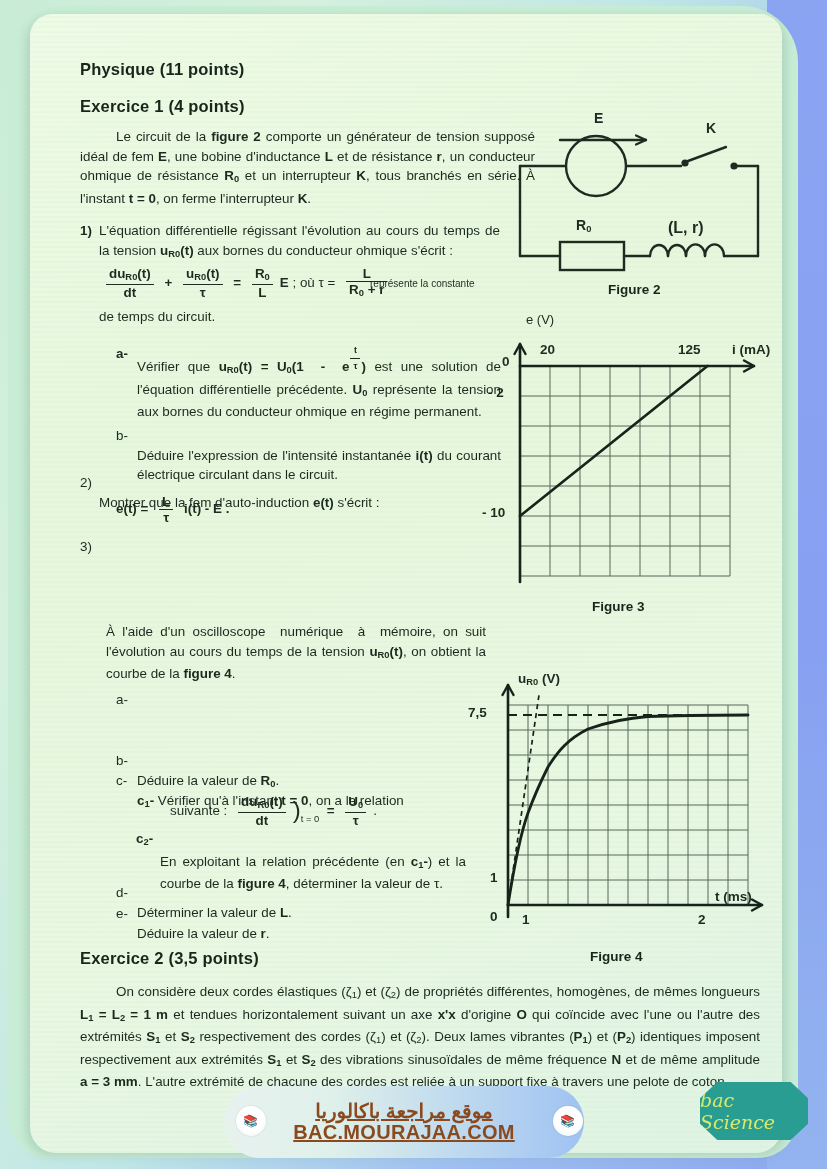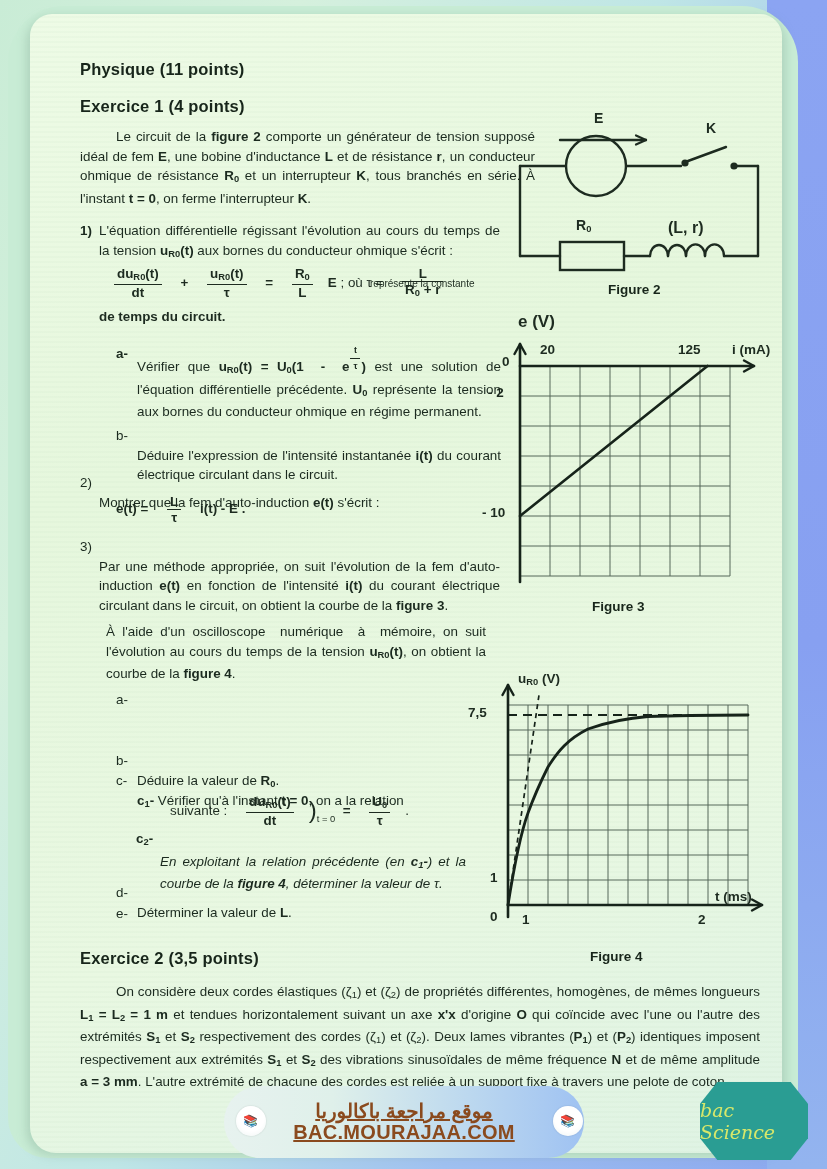--- a/index.html
+++ b/index.html
@@ -49,27 +49,27 @@
   .para{position:absolute;font-size:13.4px;line-height:19.5px;text-align:justify;color:#1b2a1f;}
   b{font-weight:bold;}
   .sub{font-size:9.4px;vertical-align:-2px;}
 
   #p-intro{left:50px;top:113px;width:455px;text-indent:36px;}
   #q1{left:50px;top:207px;width:420px;}
   #q1 .qnum{position:absolute;left:0;top:0;font-weight:bold;}
   .qbody{margin-left:19px;display:block;}
 
   
-  .frac{display:inline-block;vertical-align:middle;text-align:center;line-height:13px;margin:0 15px;}
+  .frac{display:inline-block;vertical-align:middle;text-align:center;line-height:13px;margin:0 7px;}
   .frac .num{display:block;border-bottom:1.6px solid #1d2b20;padding:0 3px 1px 3px;font-weight:bold;}
   .frac .den{display:block;padding:1px 3px 0 3px;font-weight:bold;}
   .eqline{position:absolute;font-size:13.4px;}
   #eq1{left:69px;top:253px;}
   #eq1txt{left:340px;top:264px;font-size:10px;}
-  #eq1tail{left:69px;top:295px;font-size:13.4px;font-weight:bold;}
+  #eq1tail{left:69px;top:295px;font-size:13.4px;}
 
   #qa{left:86px;top:330px;width:385px;}
   #qa .lbl{position:absolute;left:0;top:0;font-weight:bold;}
   .abody{margin-left:21px;display:block;}
   #qb{left:86px;top:412px;width:385px;}
   #q2{left:50px;top:459px;width:420px;}
   #eq2{left:86px;top:481px;font-size:13.4px;}
   #q3{left:50px;top:523px;width:420px;}
   #p-osc{left:76px;top:608px;width:380px;}
   #qa2{left:86px;top:676px;width:355px;}
@@ -105,21 +105,21 @@
   .wm-logo{
     position:absolute;width:30px;height:30px;border-radius:50%;
     background:radial-gradient(circle at 50% 40%,#ffffff 55%,#eef4f3 100%);
     display:flex;align-items:center;justify-content:center;font-size:12px;
     box-shadow:0 0 2px rgba(0,0,0,.15);
   }
   #wm-logo-l{left:236px;top:1106px;}
   #wm-logo-r{left:553px;top:1106px;}
 
   #badge{
-    position:absolute;left:700px;top:1082px;width:108px;height:78px;
+    position:absolute;left:700px;top:1082px;width:108px;height:58px;
     background:#2a9d93;
     clip-path:polygon(16% 0,84% 0,100% 28%,100% 72%,84% 100%,16% 100%,0 72%,0 28%);
     display:flex;align-items:center;justify-content:center;
   }
   #badge span{font-family:"DejaVu Serif",serif;font-style:italic;font-size:19px;color:#d8e86a;}
 </style>
 </head>
 <body>
 
 <div id="backdrop"></div>
@@ -186,21 +186,20 @@
       <b>e(t) = </b>
       <span class="frac">
         <span class="num">L</span>
         <span class="den">τ</span>
       </span>
       <b>i(t)  -  E .</b>
     </div>
 
     <div class="para" id="q3">
       <span class="qnum">3)</span>
-      <span class="qbody">Par une méthode appropriée, on suit l'évolution de la fem d'auto-induction <b>e(t)</b> en fonction de l'intensité <b>i(t)</b> du courant électrique circulant dans le circuit, on obtient la courbe de la <b>figure 3</b>.</span>
     </div>
 
     <div class="para" id="p-osc">
       À l'aide d'un oscilloscope&nbsp; numérique&nbsp; à&nbsp; mémoire, on suit l'évolution au cours du temps de la tension <b>u<span class="sub">R0</span>(t)</b>, on obtient la courbe de la <b>figure 4</b>.
     </div>
 
     <div class="para" id="qa2">
       <span class="lbl">a-</span>
     </div>
 
@@ -222,30 +221,31 @@
       </span><span style="font-size:24px;vertical-align:-3px;">)</span><span class="sub" style="vertical-align:-7px;">t = 0</span>
       &nbsp;<b>=</b>
       <span class="frac">
         <span class="num">U<span class="sub">0</span></span>
         <span class="den">τ</span>
       </span><span>.</span>
     </div>
 
     <div class="para" id="qc2">
       <span class="lbl"><b>c<span class="sub">2</span>-</b></span>
-      <span class="abody" style="margin-left:24px;font-style:italic;">En exploitant la relation précédente (en <b>c<span class="sub">1</span>-</b>) et la courbe de la <b>figure 4</b>, déterminer la valeur de τ.</span>
+      <span class="abody" style="margin-left:24px;">En exploitant la relation précédente (en <b>c<span class="sub">1</span>-</b>) et la courbe de la <b>figure 4</b>, déterminer la valeur de τ.</span>
     </div>
 
     <div class="para" id="qd">
       <span class="lbl">d-</span>
       <span class="abody">Déterminer la valeur de <b>L</b>.</span>
     </div>
 
     <div class="para" id="qe">
       <span class="lbl">e-</span>
+      <span class="abody">Déduire la valeur de <b>r</b>.</span>
     </div>
 
     <div class="h-title" id="t-ex2">Exercice 2 (3,5 points)</div>
     <div class="para" id="p-ex2">
       On considère deux cordes élastiques (ζ<span class="sub">1</span>) et (ζ<span class="sub">2</span>) de propriétés différentes, homogènes, de mêmes longueurs <b>L<span class="sub">1</span> = L<span class="sub">2</span> = 1 m</b> et tendues horizontalement suivant un axe <b>x'x</b> d'origine <b>O</b> qui coïncide avec l'une ou l'autre des extrémités <b>S<span class="sub">1</span></b> et <b>S<span class="sub">2</span></b> respectivement des cordes (ζ<span class="sub">1</span>) et (ζ<span class="sub">2</span>). Deux lames vibrantes (<b>P<span class="sub">1</span></b>) et (<b>P<span class="sub">2</span></b>) identiques imposent respectivement aux extrémités <b>S<span class="sub">1</span></b> et <b>S<span class="sub">2</span></b> des vibrations sinusoïdales de même fréquence <b>N</b> et de même amplitude <b>a = 3 mm</b>. L'autre extrémité de chacune des cordes est reliée à un support fixe à travers une pelote de coton.
     </div>
 
     <div id="fig2">
       <svg width="272" height="195" viewBox="0 0 272 195">
         <g stroke="#1d2b20" stroke-width="2.4" fill="none" stroke-linecap="round">
@@ -309,21 +309,21 @@
 
         <g stroke="#16231a" stroke-width="2.6" fill="none" stroke-linecap="round">
           <line x1="38" y1="30" x2="38" y2="268"></line>
           <line x1="38" y1="52" x2="272" y2="52"></line>
           <path d="M38 30 l-5.5 10 M38 30 l5.5 10" stroke-width="2.4"></path>
           <path d="M272 52 l-10 -5.5 M272 52 l-10 5.5" stroke-width="2.4"></path>
         </g>
 
         <line x1="38" y1="202" x2="225.5" y2="52" stroke="#16231a" stroke-width="2.6" stroke-linecap="round"></line>
       </svg>
-      <div style="position:absolute;left:36px;top:-2px;font-weight:bold;font-size:17px;">e (V)</div>
+      <div style="position:absolute;left:44px;top:-2px;font-weight:normal;font-size:13px;">e (V)</div>
       <div style="position:absolute;left:231px;top:28px;font-weight:bold;font-size:13.5px;margin-left:19px;">i (mA)</div>
       <div style="position:absolute;left:20px;top:40px;font-weight:bold;font-size:13.5px;">0</div>
       <div style="position:absolute;left:6px;top:71px;font-weight:bold;font-size:13.5px;">- 2</div>
       <div style="position:absolute;left:0px;top:191px;font-weight:bold;font-size:13.5px;">- 10</div>
       <div style="position:absolute;left:58px;top:28px;font-weight:bold;font-size:13.5px;">20</div>
       <div style="position:absolute;left:196px;top:28px;font-weight:bold;font-size:13.5px;">125</div>
       <div class="figcap" style="left:110px;top:285px;">Figure 3</div>
     </div>
 
     <div id="fig4">

